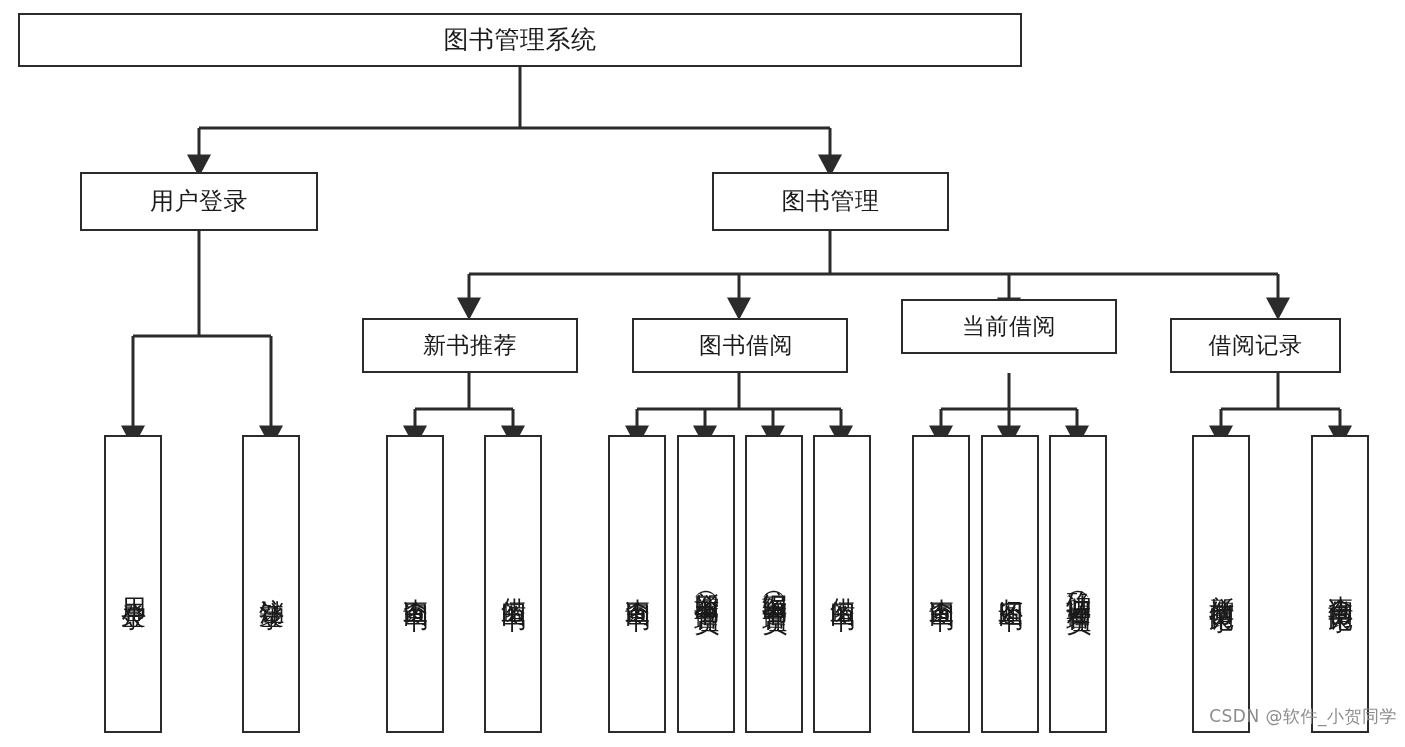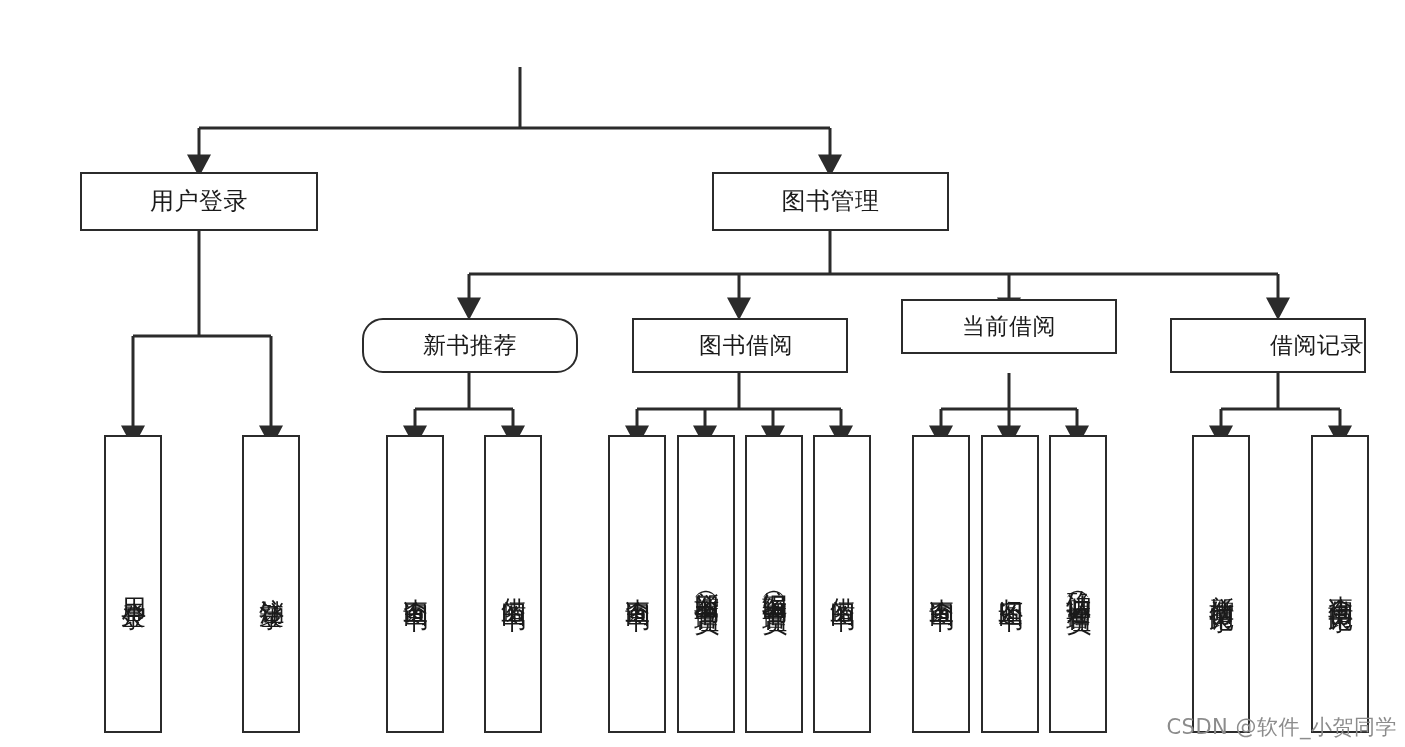--- a/index.html
+++ b/index.html
@@ -61,22 +61,22 @@
     text-orientation: upright;
     font-size: 25px;
     line-height: 1.05;
     letter-spacing: 3px;
     white-space: nowrap;
     max-height: 280px;
   }
   .watermark {
     position: absolute;
     right: 8px;
-    bottom: 6px;
-    font-size: 21px;
+    bottom: 19px;
+    font-size: 17px;
     color: #8c8c8c;
     letter-spacing: 0.5px;
     z-index: 5;
     white-space: nowrap;
     font-family: "DejaVu Sans", "Liberation Sans", sans-serif;
   }
 </style>
 </head>
 <body>
 
@@ -125,42 +125,45 @@
       <path d="M1009,409 L1009,429" marker-end="url(#arrow)"></path>
       <path d="M1077,409 L1077,429" marker-end="url(#arrow)"></path>
 
       <path d="M1278,373 L1278,409"></path>
       <path d="M1221,409 L1340,409"></path>
       <path d="M1221,409 L1221,429" marker-end="url(#arrow)"></path>
       <path d="M1340,409 L1340,429" marker-end="url(#arrow)"></path>
     </g>
   </svg>
 
+  <div class="node horiz" id="node-root" style="left:18px; top:13px; width:1004px; height:54px;">
+    <span class="node-label">图书管理系统</span>
+  </div>
 
   <div class="node horiz level1" style="left:80px; top:172px; width:238px; height:59px;">
     <span class="node-label">用户登录</span>
   </div>
 
   <div class="node horiz level1" style="left:712px; top:172px; width:237px; height:59px;">
     <span class="node-label">图书管理</span>
   </div>
 
-  <div class="node horiz level2" style="left:362px; top:318px; width:216px; height:55px;border-radius:21px;">
+  <div class="node horiz level2" style="left:362px; top:318px; width:216px; height:55px;">
     <span class="node-label">新书推荐</span>
   </div>
 
   <div class="node horiz level2" style="left:632px; top:318px; width:216px; height:55px;padding-left:12px;">
     <span class="node-label">图书借阅</span>
   </div>
 
   <div class="node horiz level2" style="left:901px; top:299px; width:216px; height:55px;">
     <span class="node-label">当前借阅</span>
   </div>
 
-  <div class="node horiz level2" style="left:1170px; top:318px; width:196px; height:55px;justify-content:flex-end;">
+  <div class="node horiz level2" style="left:1170px; top:318px; width:171px; height:55px;">
     <span class="node-label">借阅记录</span>
   </div>
 
   <div class="node vert" style="left:104px; top:435px; width:58px; height:298px;">
     <span class="node-label">用户登录</span>
   </div>
 
   <div class="node vert" style="left:242px; top:435px; width:58px; height:298px;">
     <span class="node-label">注销登录</span>
   </div>

